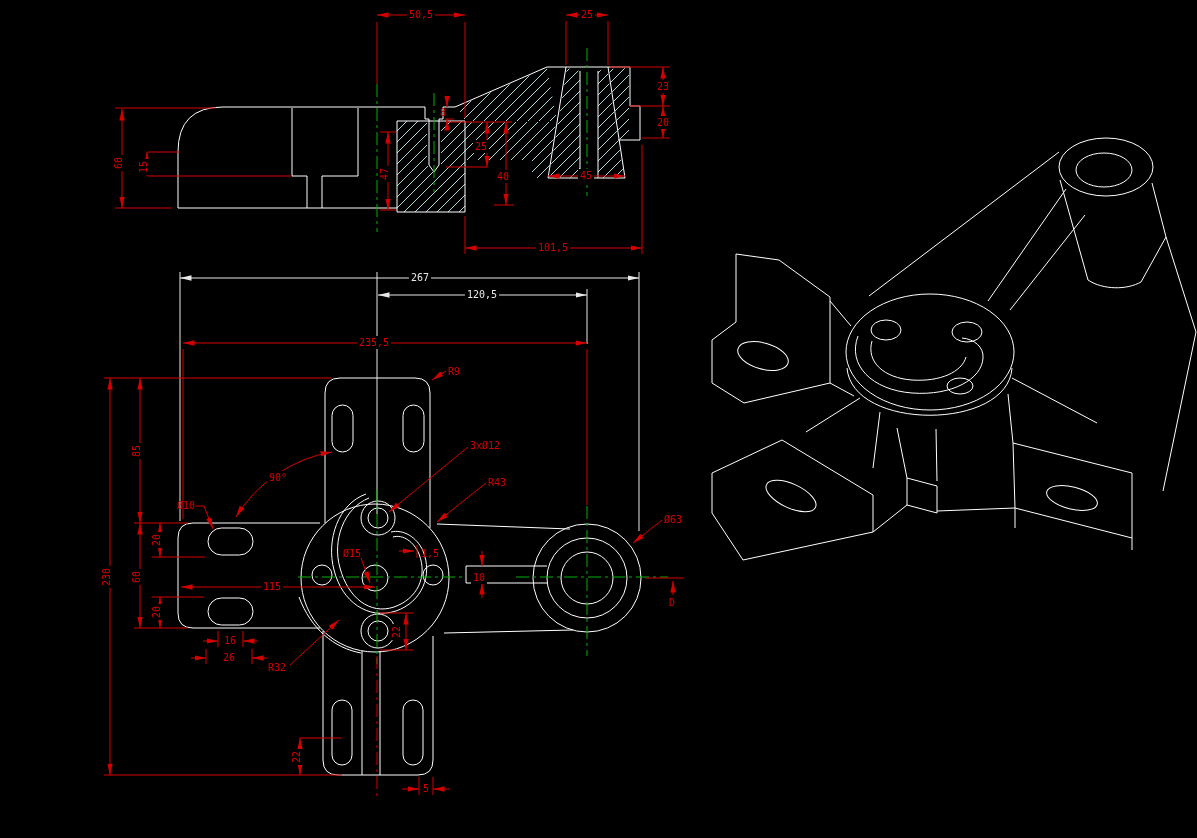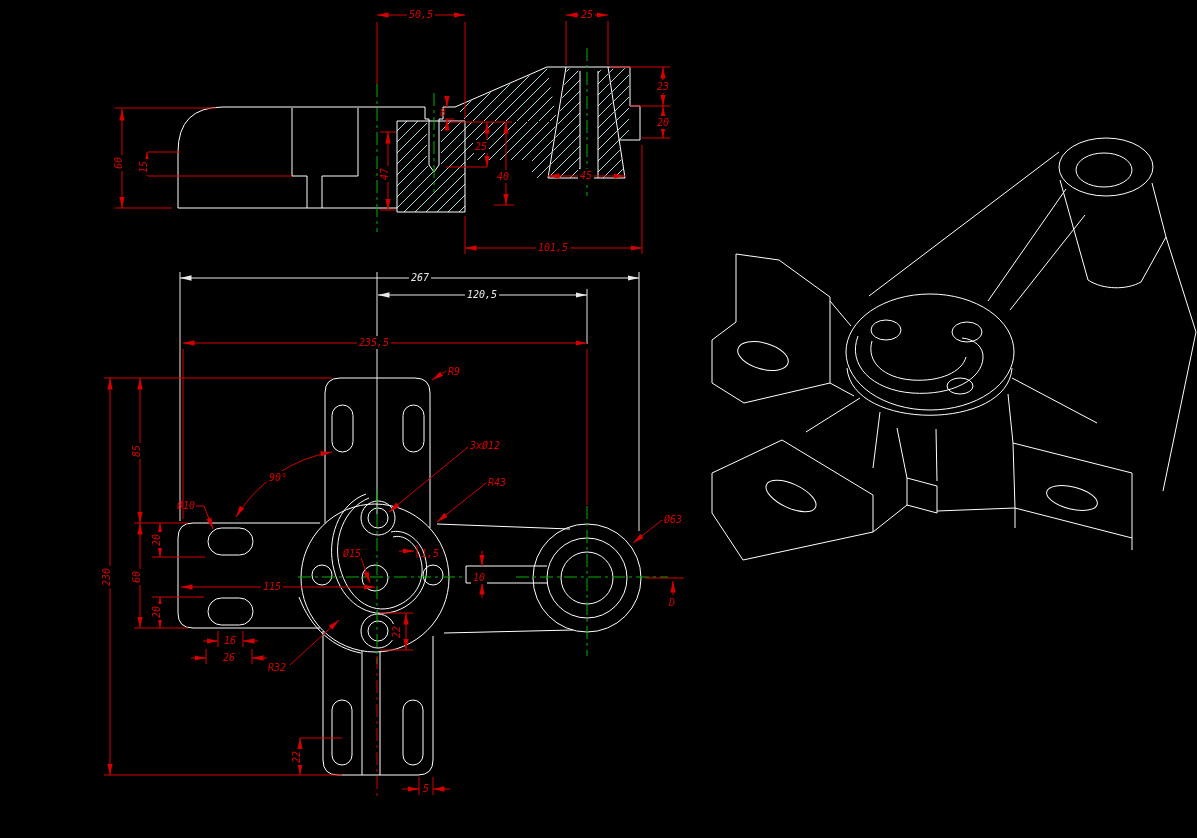--- a/index.html
+++ b/index.html
@@ -1,20 +1,20 @@
 <!DOCTYPE html>
 <html style="--background: #000000; --geometry: #ffffff; --dimension: #d40000; --dimension_alt: #e8e8e8; --centerline: #00b000; --hatch: #aadcdc;"><head>
 <meta charset="utf-8">
 <style>
   :root{
     --background:#000000; --geometry:#ffffff; --dimension:#d40000;
     --dimension_alt:#e8e8e8; --centerline:#00b000; --hatch:#aadcdc;
   }
   html,body{margin:0;padding:0;background:var(--background);}
-  .stage{width:1197px;height:798px;background:var(--background);overflow:hidden;font-style:italic;}
+  .stage{width:1197px;height:798px;background:var(--background);overflow:hidden;}
   svg{display:block;}
   .g{stroke:var(--geometry);fill:none;stroke-width:1;}
   .d{stroke:var(--dimension);fill:none;stroke-width:1;}
   .w{stroke:var(--dimension_alt);fill:none;stroke-width:1;}
   .c{stroke:var(--centerline);fill:none;stroke-width:1;stroke-dasharray:13 4 3 4;}
   .cr{stroke:var(--dimension);fill:none;stroke-width:1;stroke-dasharray:13 4 3 4;}
   .hz{fill:url(#hatch);stroke:none;}
   text{font-family:"DejaVu Sans Mono","Liberation Mono",monospace;font-size:10px;text-anchor:middle;}
   .dt{fill:var(--dimension);}
   .wt{fill:var(--dimension_alt);}

